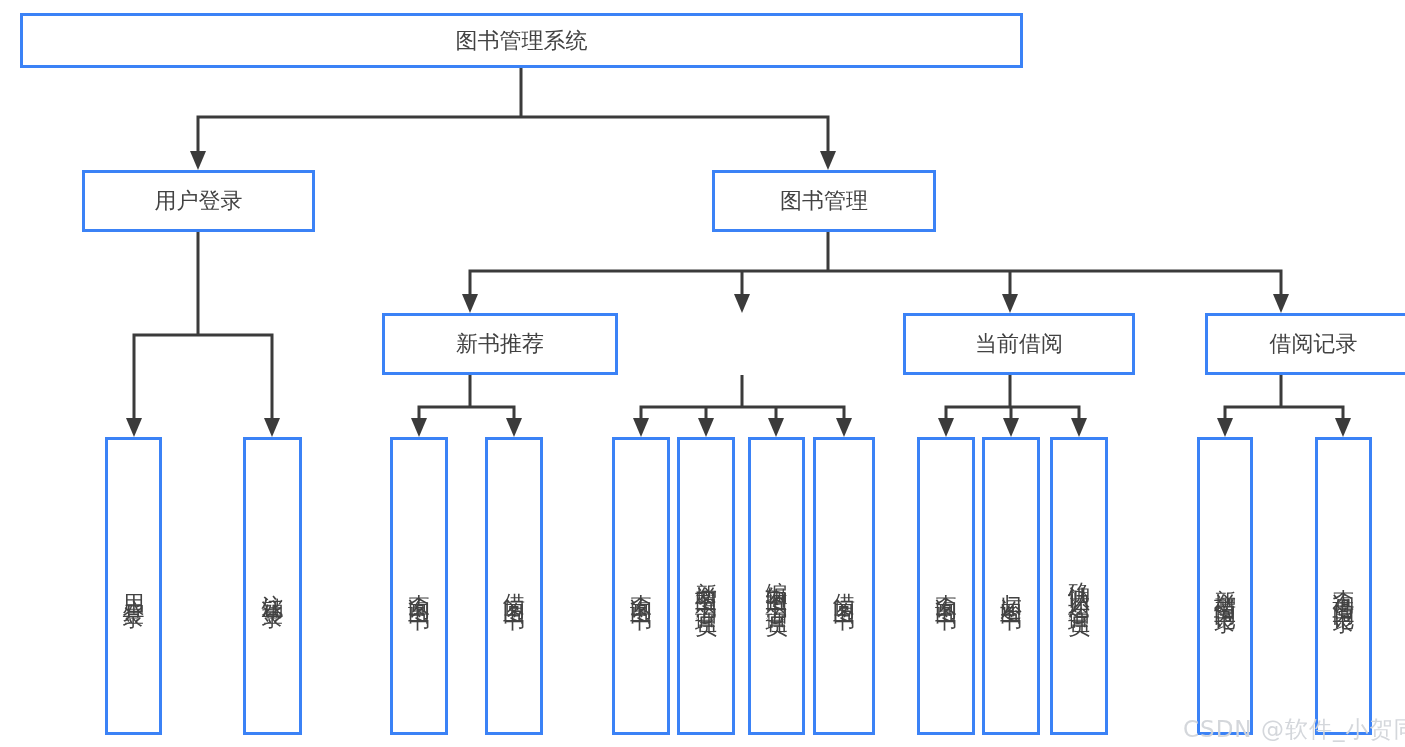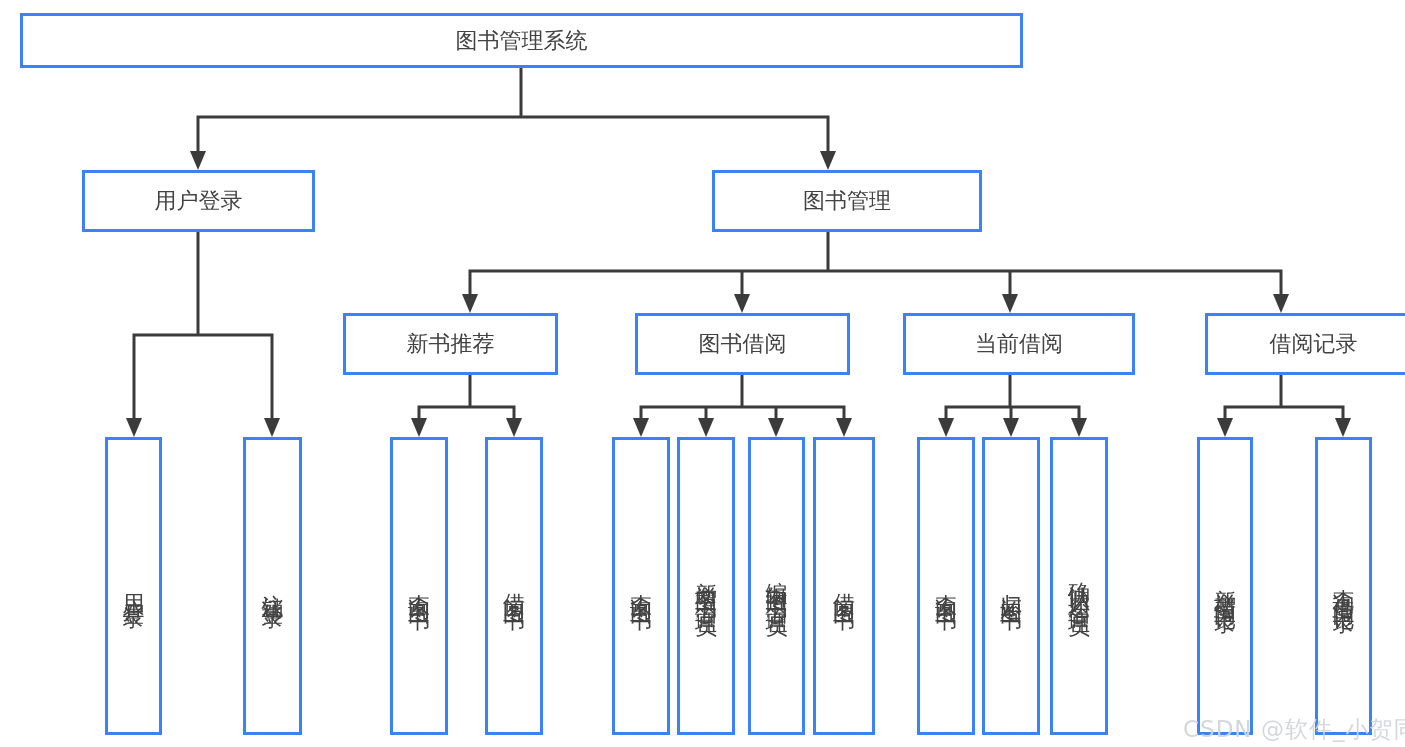--- a/index.html
+++ b/index.html
@@ -83,29 +83,26 @@
     </g>
   </svg>
 
   <div class="box" style="left:20px;top:13px;width:1003px;height:55px">
     <span>图书管理系统</span>
   </div>
 
   <div class="box" style="left:82px;top:170px;width:233px;height:62px">
     <span>用户登录</span>
   </div>
-  <div class="box" style="left:712px;top:170px;width:270px;height:62px">
+  <div class="box" style="left:712px;top:170px;width:224px;height:62px">
     <span>图书管理</span>
   </div>
 
-  <div class="box" style="left:343px;top:313px;width:215px;height:62px">
+  <div class="box" style="left:382px;top:313px;width:236px;height:62px">
     <span>新书推荐</span>
-  </div>
-  <div class="box" style="left:635px;top:313px;width:215px;height:62px">
-    <span>图书借阅</span>
   </div>
   <div class="box" style="left:903px;top:313px;width:232px;height:62px">
     <span>当前借阅</span>
   </div>
   <div class="box" style="left:1205px;top:313px;width:217px;height:62px">
     <span>借阅记录</span>
   </div>
 
   <div class="box vbox" style="left:105px;top:437px;width:57px;height:298px">
     <span>用户登录</span>

